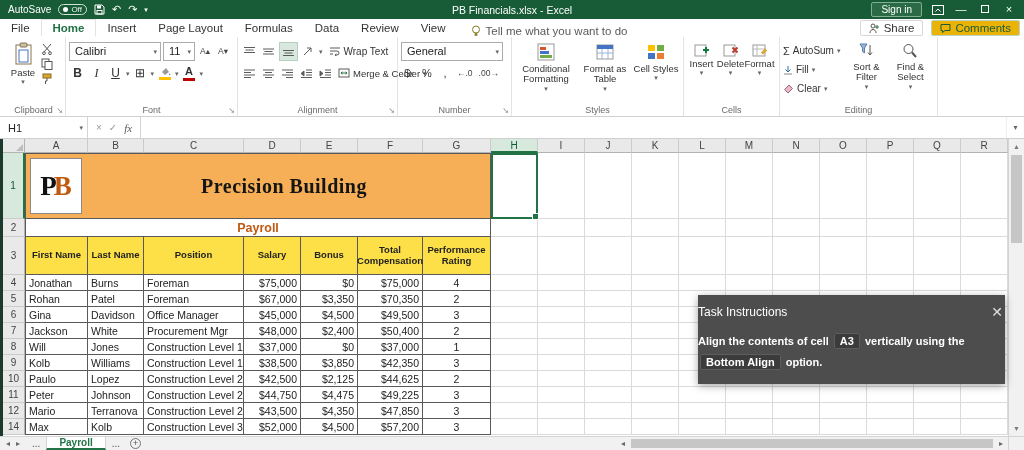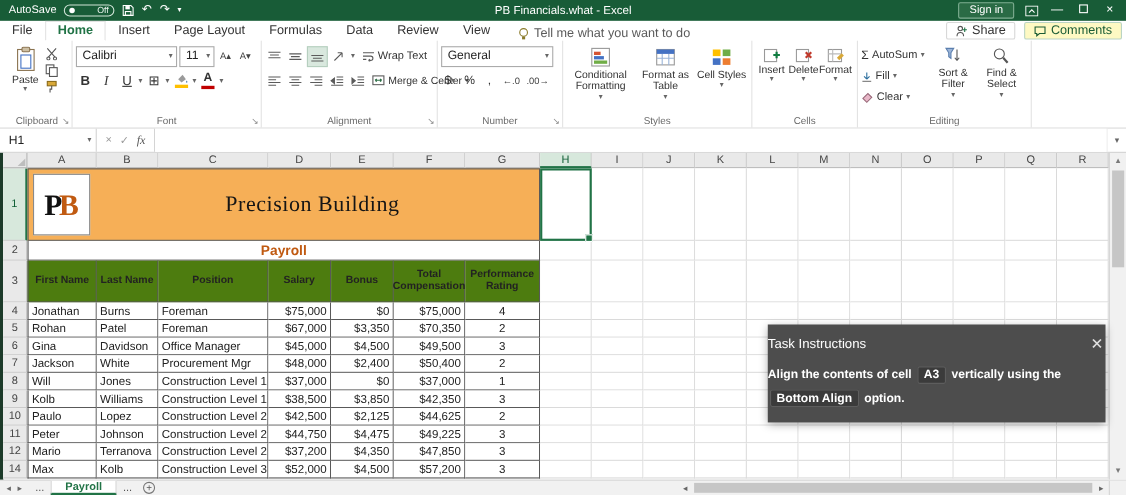--- a/index.html
+++ b/index.html
@@ -3,40 +3,40 @@
 <meta charset="utf-8">
 <style>
 *{box-sizing:border-box;margin:0;padding:0}
 html,body{width:1024px;height:450px;overflow:hidden}
 body{font-family:"Liberation Sans",sans-serif;font-size:11px;background:#fff;color:#222;position:relative}
 #app{position:relative;width:1024px;height:372px}
 
 
 .titlebar{height:19px;background:#185C37;color:#fff;display:flex;align-items:center;font-size:10px}
 .qat{display:flex;align-items:center;gap:7px;padding-left:8px;width:220px}
-.toggle{display:inline-flex;align-items:center;gap:20px;border:1px solid #cfe3d6;border-radius:8px;height:11px;padding:0 4px;cursor:pointer}
+.toggle{display:inline-flex;align-items:center;gap:3px;border:1px solid #cfe3d6;border-radius:8px;height:11px;padding:0 4px;cursor:pointer}
 .knob{width:5px;height:5px;border-radius:50%;background:#fff}
 .tgl-txt{font-size:8px;color:#eaf4ee}
 .tb-glyph{font-size:11px;line-height:1;cursor:pointer}
 .tb-glyph.small{font-size:7px}
 .tb-title{flex:1;text-align:center;font-size:10.5px;white-space:nowrap}
 .tb-right{display:flex;align-items:center;gap:10px;padding-right:8px;width:220px;justify-content:flex-end}
 .signin{border:1px solid #7fae92;background:#2A6B45;border-radius:2px;padding:1px 9px;font-size:10px;cursor:pointer}
 .winbtn{cursor:pointer;font-size:11px;line-height:1;width:14px;text-align:center}
 .maxbox{display:inline-block;width:8px;height:8px;border:1px solid #fff}
 .tb-ic svg{display:block}
 
 
 .tabrow{height:18px;display:flex;align-items:stretch;background:#fff;font-size:11.5px;color:#333}
 .rtab{padding:0 11px;display:flex;align-items:center;cursor:pointer;white-space:nowrap}
 .rtab.active{color:#217346;font-weight:bold;border:1px solid #e3e3e3;border-bottom:1px solid #fff}
 .tellme{display:flex;align-items:flex-end;gap:5px;color:#5a5a5a;margin-left:14px;cursor:text;white-space:nowrap}
 .tr-spacer{flex:1}
 .tr-btn{display:flex;align-items:center;gap:4px;border:1px solid #d8d8d8;border-radius:2px;padding:0 8px;margin:1px 4px;cursor:pointer;color:#333;background:#fff;white-space:nowrap}
-.tr-btn.comments{background:#fef9c3;border-color:#bad4c3;color:#1a5c35}
+.tr-btn.comments{background:#eab308;border-color:#bad4c3;color:#1a5c35}
 
 
 .ribbon{height:80px;background:#fff;border-bottom:1px solid #d1d1d1;display:flex;align-items:stretch;padding-left:2px}
 .rg{position:relative;border-right:1px solid #e3e3e3;padding:3px 3px 13px 3px;flex:none}
 .glabel{position:absolute;bottom:1px;left:0;right:0;text-align:center;font-size:9px;color:#6a6a6a}
 .launcher{position:absolute;bottom:1px;right:2px;font-size:8px;color:#8a8a8a;cursor:pointer}
 .rrow{display:flex;align-items:center;gap:2px;height:22px}
 .rbig{display:flex;flex-direction:column;align-items:center;justify-content:flex-start;color:#333;font-size:10px;line-height:1.1;text-align:center;cursor:pointer;padding-top:2px}
 .bigic svg{display:block}
 .biglbl{margin-top:2px;font-size:9.5px}
@@ -73,25 +73,25 @@
 .rh{border-right:1px solid #b3b3b3;border-bottom:1px solid #cbcbcb}
 .ch.sel{background:#D7E8DC;color:#0d5c33;border-bottom:2px solid #217346}
 .rh.sel{background:#D7E8DC;color:#0d5c33;border-right:2px solid #217346}
 .corner{background:#E9E9E9;border-right:1px solid #b3b3b3;border-bottom:1px solid #b3b3b3;position:relative;cursor:pointer}
 .corner::after{content:"";position:absolute;right:1px;bottom:1px;border-left:7px solid transparent;border-bottom:7px solid #bdbdbd}
 .ec{background:#fff;border-right:1px solid #dadada;border-bottom:1px solid #dadada;cursor:cell}
 .banner{background:#F6AF57;border:1px solid #595959;display:flex;align-items:center;padding:2px 4px;cursor:cell}
 .logo{width:52px;height:56px;background:#fff;border:1px solid #8a8a8a;display:flex;align-items:center;justify-content:center;font-family:"Liberation Serif",serif;font-weight:bold;font-size:27px;flex:none}
 .lp{color:#111}
 .lb{color:#C05A11;margin-left:-3px}
-.cname{flex:1;text-align:center;font-family:"Liberation Serif",serif;font-weight:normal;font-size:20px;color:#151515;letter-spacing:.5px}
+.cname{flex:1;text-align:center;font-family:"Liberation Serif",serif;font-weight:bold;font-size:20px;color:#151515;letter-spacing:.5px}
 .ac{position:relative;background:#fff;border:2px solid #217346;z-index:3;cursor:cell}
 .ac::after{content:"";position:absolute;right:-3px;bottom:-3px;width:5px;height:5px;background:#217346;border:1px solid #fff}
 .ptitle{background:#fff;border:1px solid #595959;border-top:none;display:flex;align-items:center;justify-content:center;font-weight:bold;font-size:12.5px;color:#C05A11;cursor:cell}
-.hc{background:#4d7c0f;border-right:1px solid #595959;border-bottom:1px solid #595959;font-weight:bold;font-size:9.5px;line-height:1.15;display:flex;align-items:center;justify-content:center;text-align:center;padding:1px 2px;cursor:cell}
+.hc{background:#fde047;border-right:1px solid #595959;border-bottom:1px solid #595959;font-weight:bold;font-size:9.5px;line-height:1.15;display:flex;align-items:center;justify-content:center;text-align:center;padding:1px 2px;cursor:cell}
 .hc.fl,.dc.fl{border-left:1px solid #595959}
 .dc{background:#fff;border-right:1px solid #595959;border-bottom:1px solid #595959;display:flex;align-items:center;white-space:nowrap;overflow:hidden;padding:0 3px;cursor:cell}
 .dc.al{justify-content:flex-start}
 .dc.ar{justify-content:flex-end}
 .dc.ac2{justify-content:center}
 
 
 .vscroll{width:16px;background:#f1f1f1;border-left:1px solid #d4d4d4;position:relative}
 .vs-up,.vs-dn{position:absolute;left:0;right:0;height:14px;display:flex;align-items:center;justify-content:center;font-size:7px;color:#7a7a7a;cursor:pointer}
 .vs-up{top:0}.vs-dn{bottom:1px}
@@ -135,21 +135,21 @@
           <svg width="11" height="11" viewBox="0 0 11 11">
             <path d="M1 1h7l2 2v7H1z" fill="none" stroke="#fff"></path>
             <rect x="3" y="1.5" width="4" height="3" fill="#fff"></rect>
             <rect x="3" y="6.5" width="5" height="3.5" fill="none" stroke="#fff"></rect>
           </svg>
         </span>
       <span class="tb-glyph">↶</span>
       <span class="tb-glyph">↷</span>
       <span class="tb-glyph small">▾</span>
     </div>
-    <div class="tb-title">PB Financials.what - Excel</div>
+    <div class="tb-title">PB Financials.xlsx - Excel</div>
     <div class="tb-right">
       <span class="signin">Sign in</span>
       <span class="tb-ic">
           <svg width="12" height="10" viewBox="0 0 12 10">
             <rect x="0.5" y="0.5" width="11" height="9" fill="none" stroke="#fff"></rect>
             <path d="M3.5 6.5 6 4l2.5 2.5" fill="none" stroke="#fff"></path>
           </svg>
         </span>
       <span class="winbtn">—</span>
       <span class="winbtn"><span class="maxbox"></span></span>
@@ -723,21 +723,21 @@
         <div class="ec"></div>
         <div class="ec"></div>
         <div class="ec"></div>
         <div class="ec"></div>
         <div class="ec"></div>
         <div class="ec"></div>
         <div class="rh">12</div>
         <div class="dc al fl">Mario</div>
         <div class="dc al">Terranova</div>
         <div class="dc al">Construction Level 2</div>
-        <div class="dc ar">$37,200</div>
+        <div class="dc ar">$43,500</div>
         <div class="dc ar">$4,350</div>
         <div class="dc ar">$47,850</div>
         <div class="dc ac2">3</div>
         <div class="ec"></div>
         <div class="ec"></div>
         <div class="ec"></div>
         <div class="ec"></div>
         <div class="ec"></div>
         <div class="ec"></div>
         <div class="ec"></div>

